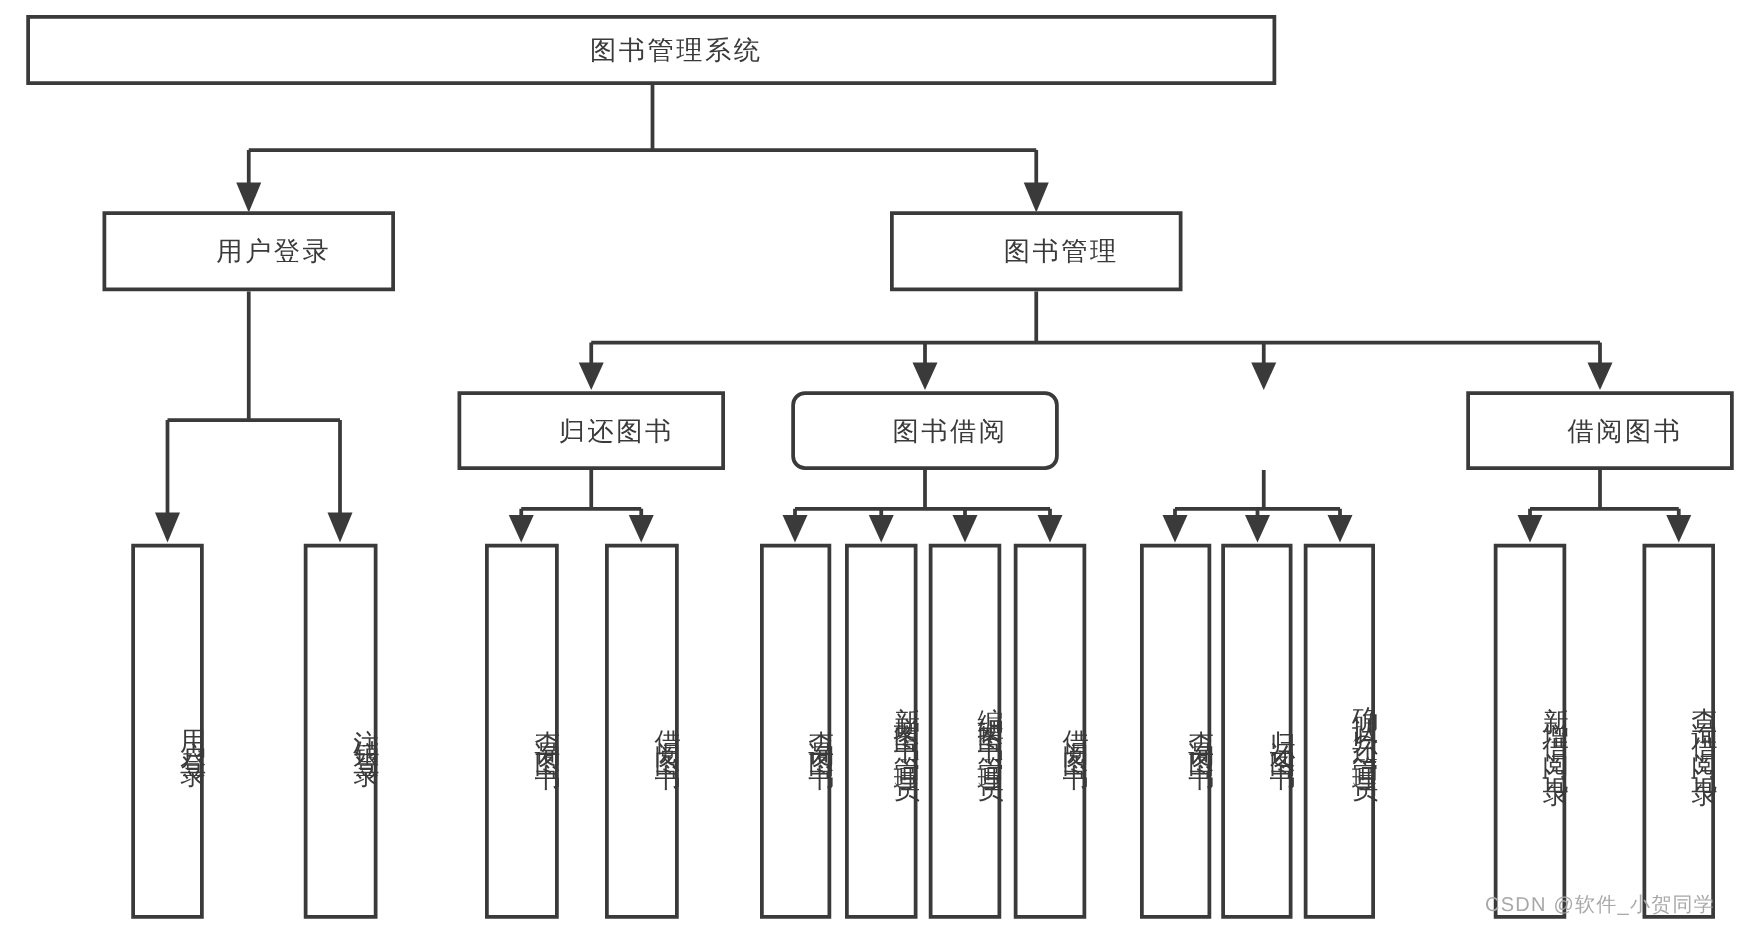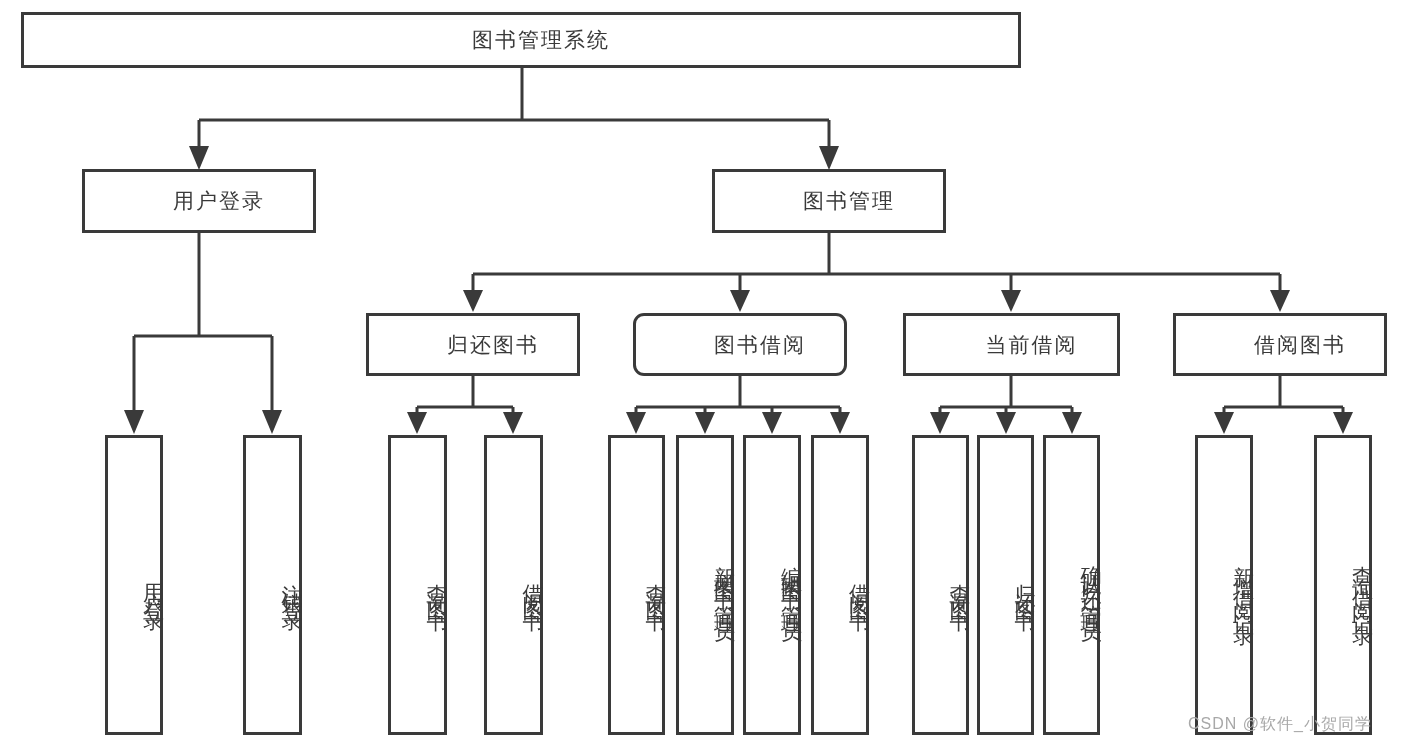--- a/index.html
+++ b/index.html
@@ -110,23 +110,20 @@
   <div class="node" style="left:712px; top:169px; width:234px; height:64px;">
     <span class="h-label">图书管理</span>
   </div>
 
   <div class="node" style="left:366px; top:313px; width:214px; height:63px;">
     <span class="h-label">归还图书</span>
   </div>
   <div class="node" style="left:633px; top:313px; width:214px; height:63px;border-radius:11px;">
     <span class="h-label">图书借阅</span>
   </div>
-  <div class="node" style="left:903px; top:313px; width:217px; height:63px;">
-    <span class="h-label">当前借阅</span>
-  </div>
   <div class="node" style="left:1173px; top:313px; width:214px; height:63px;">
     <span class="h-label">借阅图书</span>
   </div>
 
   <div class="node" style="left:105px; top:435px; width:58px; height:300px;">
     <span class="v-label">用户登录</span>
   </div>
   <div class="node" style="left:243px; top:435px; width:59px; height:300px;">
     <span class="v-label">注销登录</span>
   </div>

